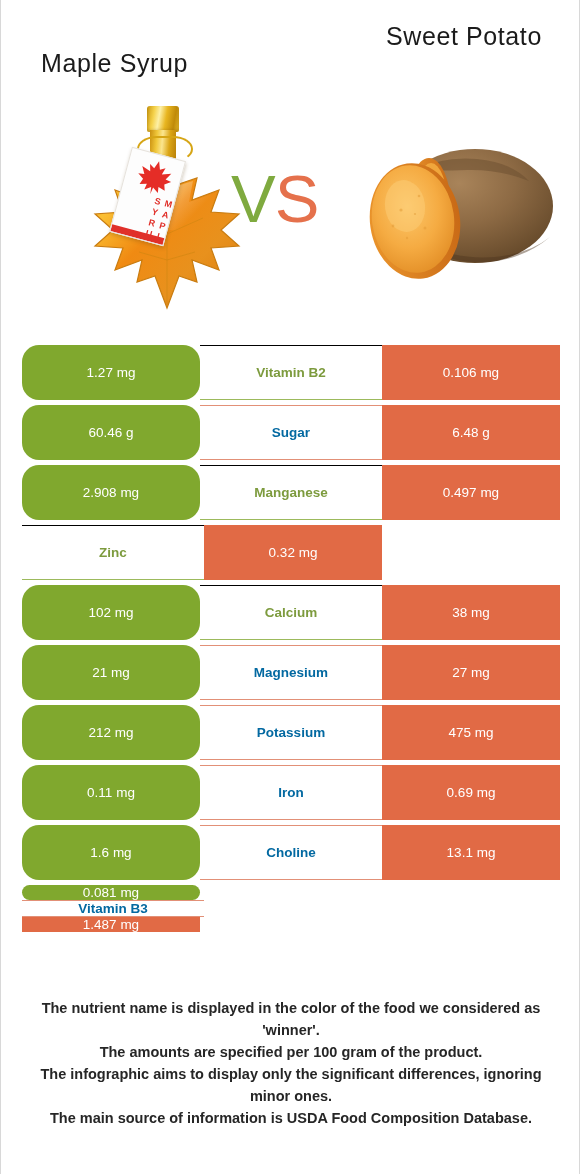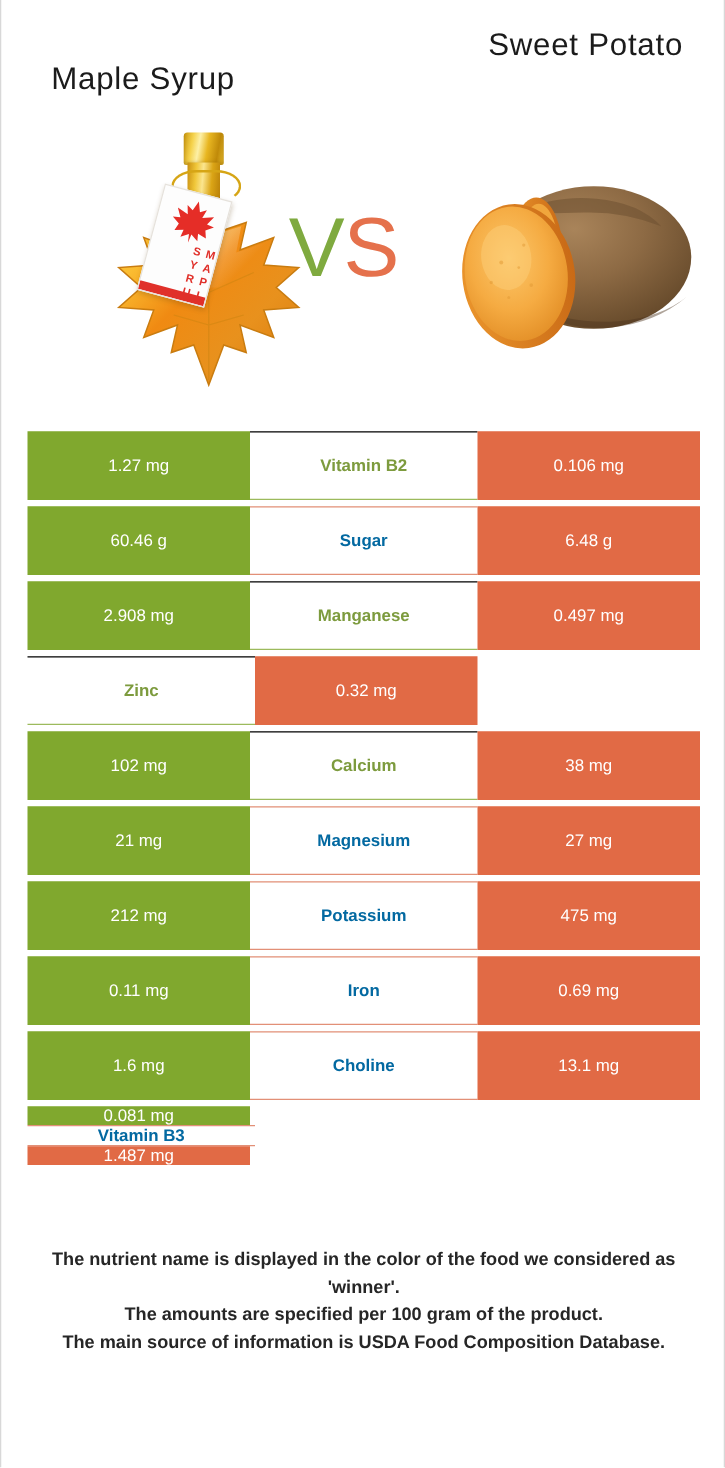--- a/index.html
+++ b/index.html
@@ -45,21 +45,20 @@
   .title-left {
     left: 40px;
     top: 49px;
     width: 230px;
     text-align: left;
   }
   .title-right {
     left: 385px;
     top: 22px;
     width: 165px;
-    text-align: center;
   }
 
   
   .visual-row {
     position: absolute;
     top: 100px;
     left: 0;
     width: 580px;
     height: 220px;
   }
@@ -195,20 +194,21 @@
     align-items: center;
     justify-content: center;
     box-sizing: border-box;
     font-size: 13.5px;
     font-weight: 400;
   }
   .cell-left {
     width: 178px;
     background: #80a82e;
     color: #ffffff;
+    border-radius: 17px;
   }
   .cell-mid {
     width: 182px;
     background: #ffffff;
     font-weight: 700;
     font-size: 13.5px;
   }
   .cell-right {
     width: 178px;
     background: #e16a45;
@@ -380,16 +380,17 @@
       <div class="row win-right">
         <div class="cell cell-left">0.081 mg</div>
         <div class="cell cell-mid">Vitamin B3</div>
         <div class="cell cell-right">1.487 mg</div>
       </div>
     </div>
 
   <div class="footer">
     <p>The nutrient name is displayed in the color of the food we considered as 'winner'.</p>
     <p>The amounts are specified per 100 gram of the product.</p>
+    <p>The infographic aims to display only the significant differences, ignoring minor ones.</p>
     <p>The main source of information is USDA Food Composition Database.</p>
   </div>
 
 </div>
 
 </body></html>

